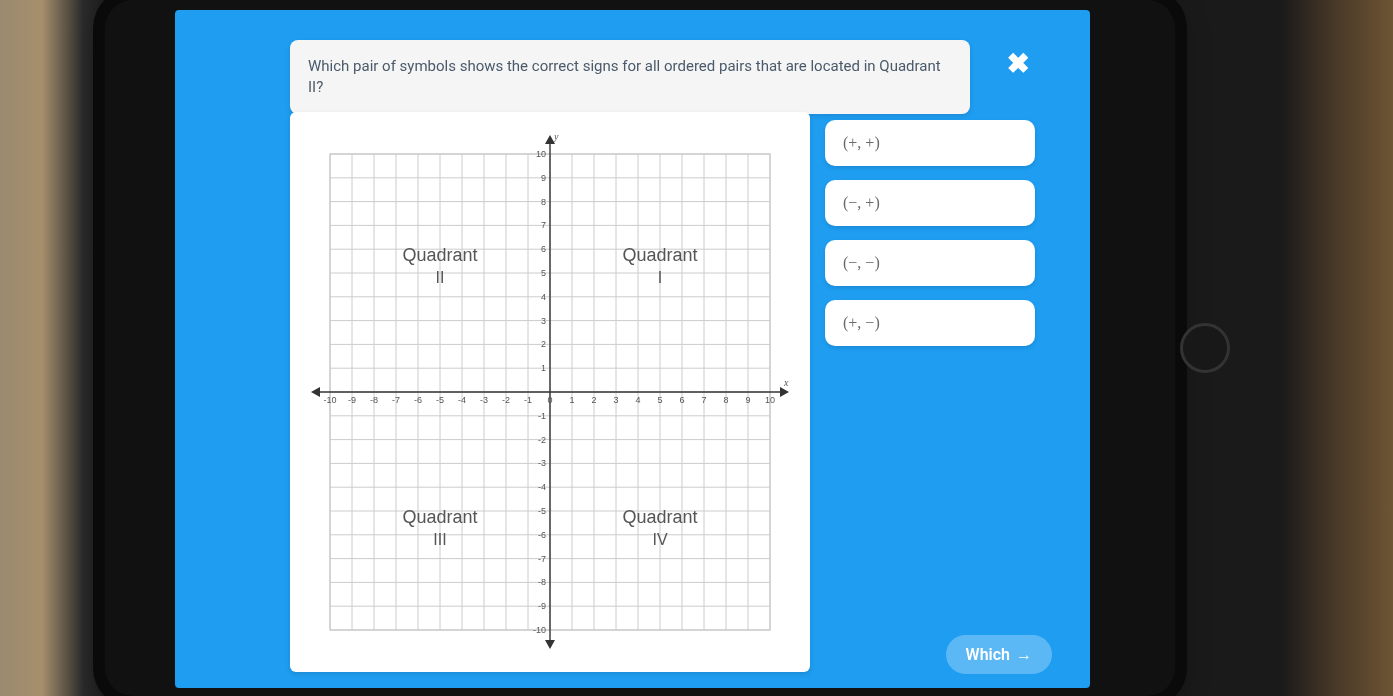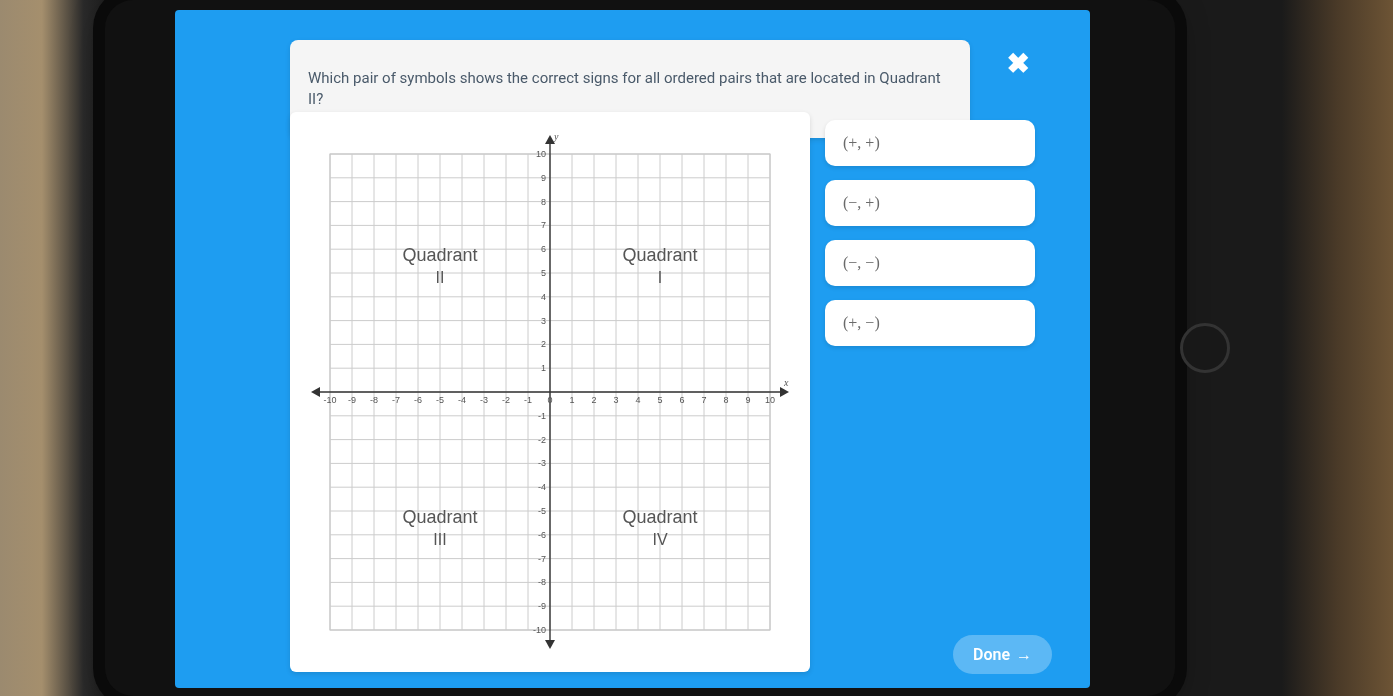--- a/index.html
+++ b/index.html
@@ -48,21 +48,21 @@
     overflow: hidden;
   }
 
   .question-bar {
     position: absolute;
     left: 115px;
     top: 30px;
     width: 680px;
     background: #f5f5f5;
     border-radius: 8px;
-    padding: 28px 18px;
+    padding: 16px 18px;
     box-sizing: border-box;
     color: #4a5a6a;
     font-size: 15px;
     line-height: 1.4;
     box-shadow: 0 2px 5px rgba(0,0,0,.12);
   }
 
   .close-x {
     position: absolute;
     right: 60px;
@@ -264,17 +264,17 @@
   </div>
 
   <div class="answers">
     <div class="answer">(+, +)</div>
     <div class="answer">(−, +)</div>
     <div class="answer">(−, −)</div>
     <div class="answer">(+, −)</div>
   </div>
 
   <div class="done-btn">
-    <span>Done</span>
+    <span>Which</span>
     <span>→</span>
   </div>
 
 </div>
 
 </body></html>

